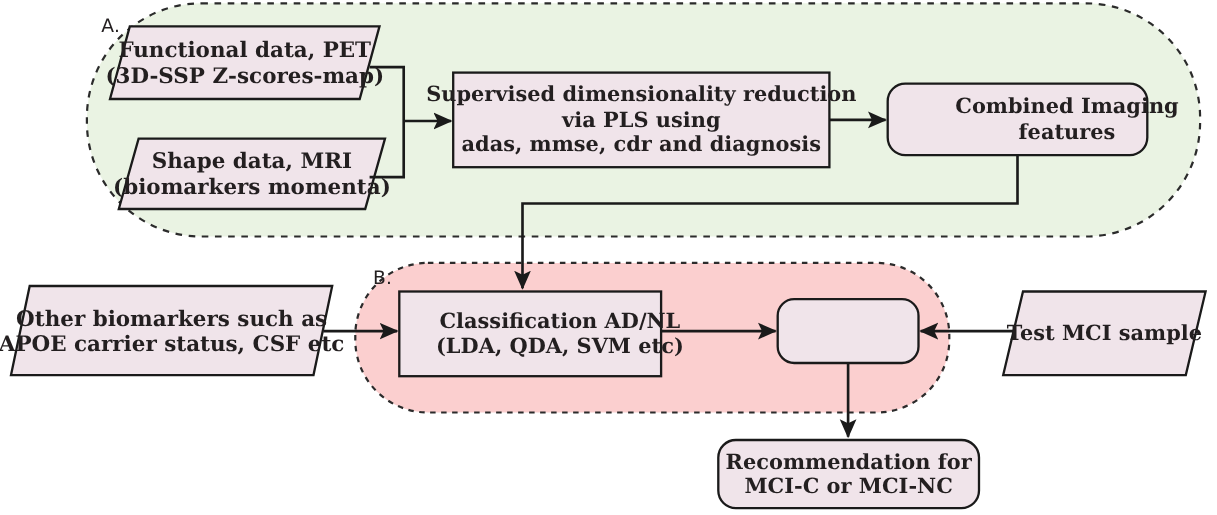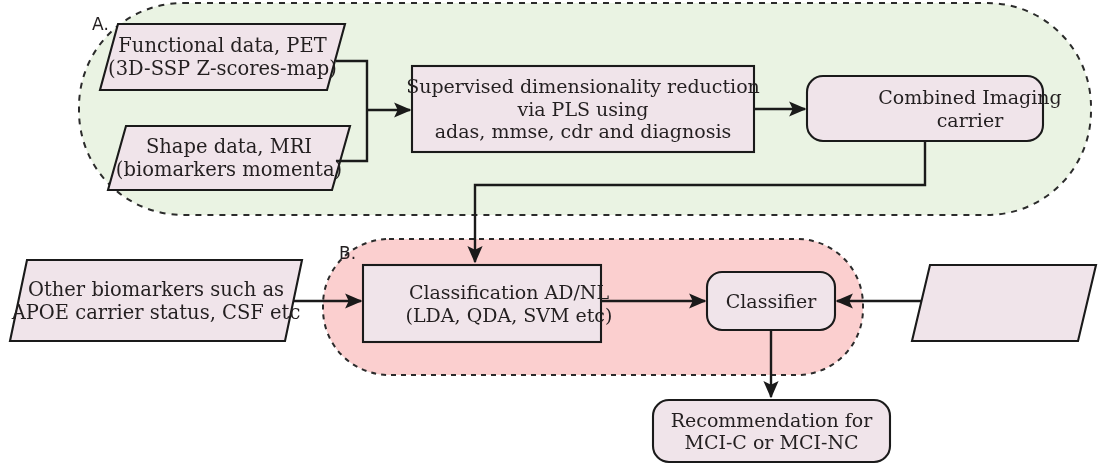--- a/index.html
+++ b/index.html
@@ -28,21 +28,21 @@
     flex-direction: column;
     align-items: center;
     justify-content: center;
     text-align: center;
     color: #231f20;
     font-family: "DejaVu Serif", "Liberation Serif", serif;
     line-height: 1.18;
     pointer-events: none;
     white-space: pre;
   }
-  .node-label span { display: block; }
+  .node-label span { display: block; font-weight: bold; }
   .region-tag {
     position: absolute;
     font-family: "DejaVu Sans", "Liberation Sans", sans-serif;
     font-size: 17px;
     color: #231f20;
     letter-spacing: 0.2px;
   }
   .fs19 { font-size: 19.5px; }
   .fs18 { font-size: 19px; }
 </style>
@@ -110,36 +110,36 @@
   </div>
 
   <div class="node-label fs18" style="left:412px; top:66px; width:342px; height:86px;">
     <span>Supervised dimensionality reduction</span>
     <span>via PLS using</span>
     <span>adas, mmse, cdr and diagnosis</span>
   </div>
 
   <div class="node-label fs18" style="left:807px; top:76px; width:236px; height:65px;padding-left:45px;">
     <span>Combined Imaging</span>
-    <span>carrier</span>
+    <span>features</span>
   </div>
 
   <div class="node-label fs19" style="left:10px; top:260px; width:292px; height:81px;">
     <span>Other biomarkers such as</span>
     <span>APOE carrier status, CSF etc</span>
   </div>
 
   <div class="node-label fs18" style="left:363px; top:265px; width:238px; height:77px;margin-left:27px;">
     <span>Classification AD/NL</span>
     <span>(LDA, QDA, SVM etc)</span>
   </div>
 
-  <div class="node-label fs18" style="left:707px; top:272px; width:128px; height:58px;">
-    <span>Classifier</span>
+
+  <div class="node-label fs18" style="left:912px; top:265px; width:184px; height:76px;">
+    <span>Test MCI sample</span>
   </div>
-
 
   <div class="node-label fs18" style="left:653px; top:400px; width:237px; height:62px;border-radius:11px;">
     <span>Recommendation for</span>
     <span>MCI-C or MCI-NC</span>
   </div>
 
 </div>
 
 </body></html>

